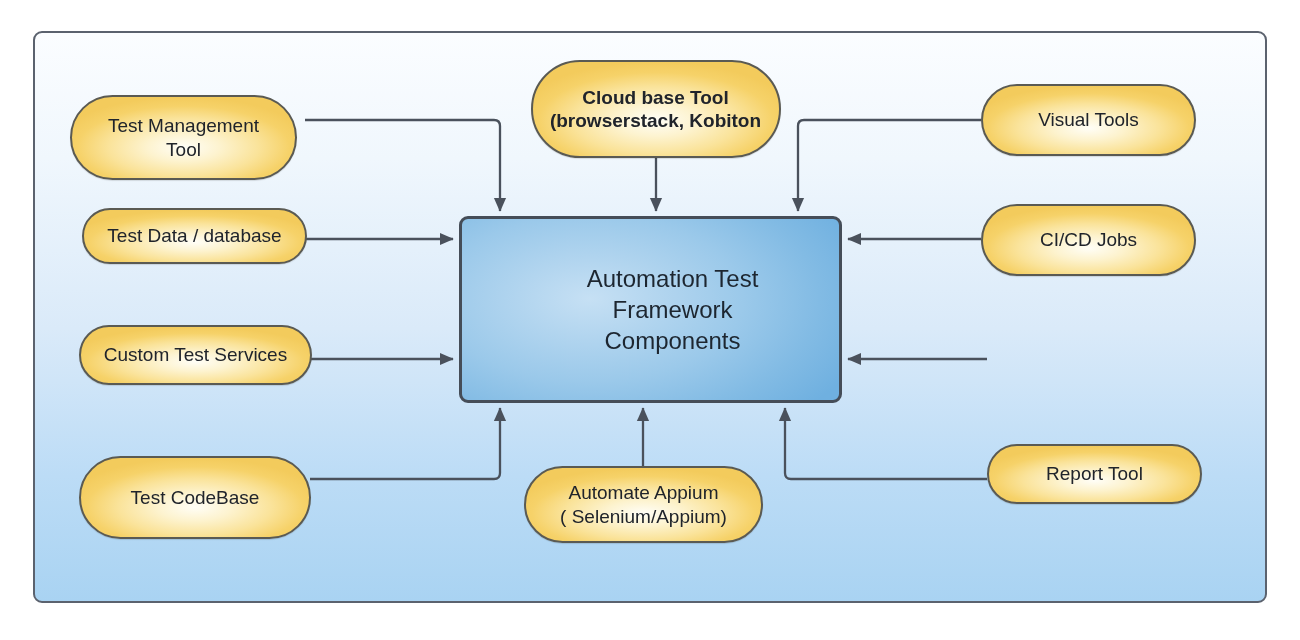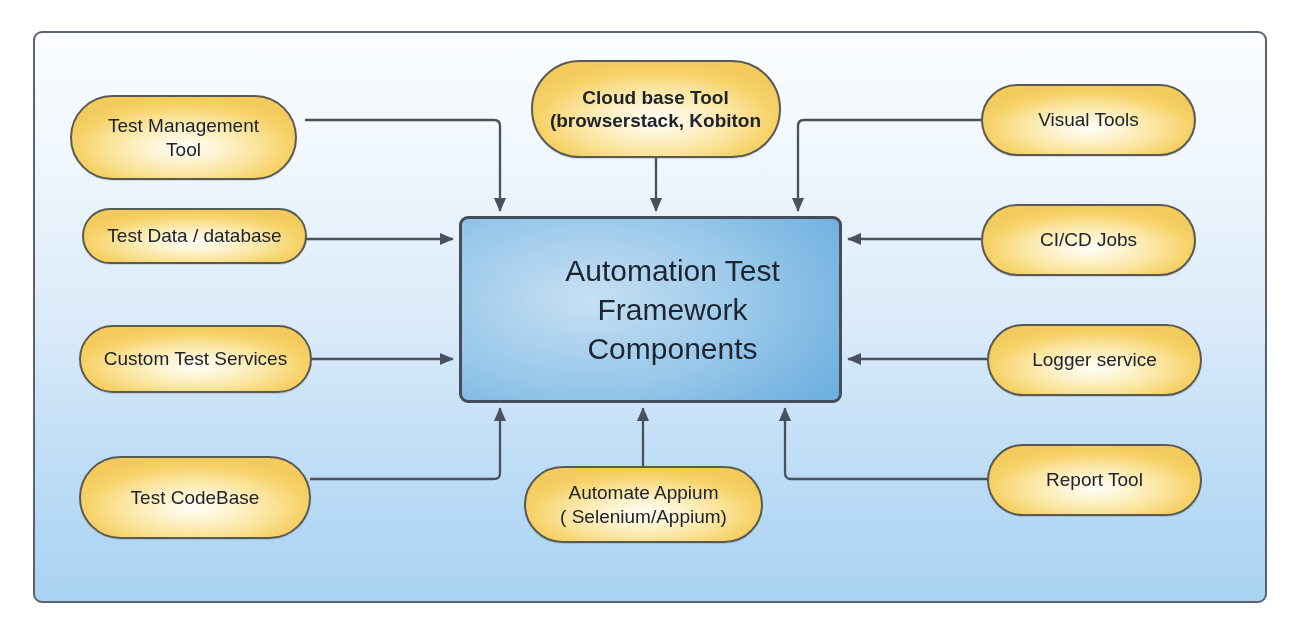--- a/index.html
+++ b/index.html
@@ -88,21 +88,21 @@
       radial-gradient(ellipse 78% 88% at 34% 44%,
         #c6e0f4 0%,
         #b2d5ef 24%,
         #9bc9ea 52%,
         #82bbe4 78%,
         #6fb0e0 100%);
     display: flex;
     align-items: center;
     justify-content: center;
     text-align: center;
-    font-size: 30px;
+    font-size: 24px;
     color: #1d2630;
     line-height: 1.30;
     white-space: pre-line;
     padding-left: 44px;
   }
   .node-label { display: block; }
 </style>
 </head>
 <body>
 
@@ -148,21 +148,21 @@
 
   <div class="node pill" style="left:70px; top:79px; width:227px; height:85px;margin-top:16px;">
     <span class="node-label">Test Management
 Tool</span>
   </div>
 
   <div class="node pill" style="left:82px; top:208px; width:225px; height:56px;">
     <span class="node-label">Test Data / database</span>
   </div>
 
-  <div class="node pill" style="left:79px; top:325px; width:233px; height:68px;">
+  <div class="node pill" style="left:79px; top:325px; width:233px; height:60px;">
     <span class="node-label">Custom Test Services</span>
   </div>
 
   <div class="node pill" style="left:79px; top:456px; width:232px; height:83px;">
     <span class="node-label">Test CodeBase</span>
   </div>
 
   <div class="node pill pill-overflow" style="left:531px; top:60px; width:250px; height:98px;">
     <span class="node-label">Cloud base Tool
 (browserstack, Kobiton</span>
@@ -174,21 +174,18 @@
   </div>
 
   <div class="node pill" style="left:981px; top:204px; width:215px; height:72px;">
     <span class="node-label">CI/CD Jobs</span>
   </div>
 
   <div class="node pill" style="left:981px; top:84px; width:215px; height:72px;">
     <span class="node-label">Visual Tools</span>
   </div>
 
-  <div class="node pill" style="left:987px; top:324px; width:215px; height:72px;">
-    <span class="node-label">Logger service</span>
-  </div>
 
-  <div class="node pill" style="left:987px; top:444px; width:215px; height:72px;">
+  <div class="node pill" style="left:987px; top:444px; width:215px; height:60px;">
     <span class="node-label">Report Tool</span>
   </div>
 
 </div>
 
 </body></html>

